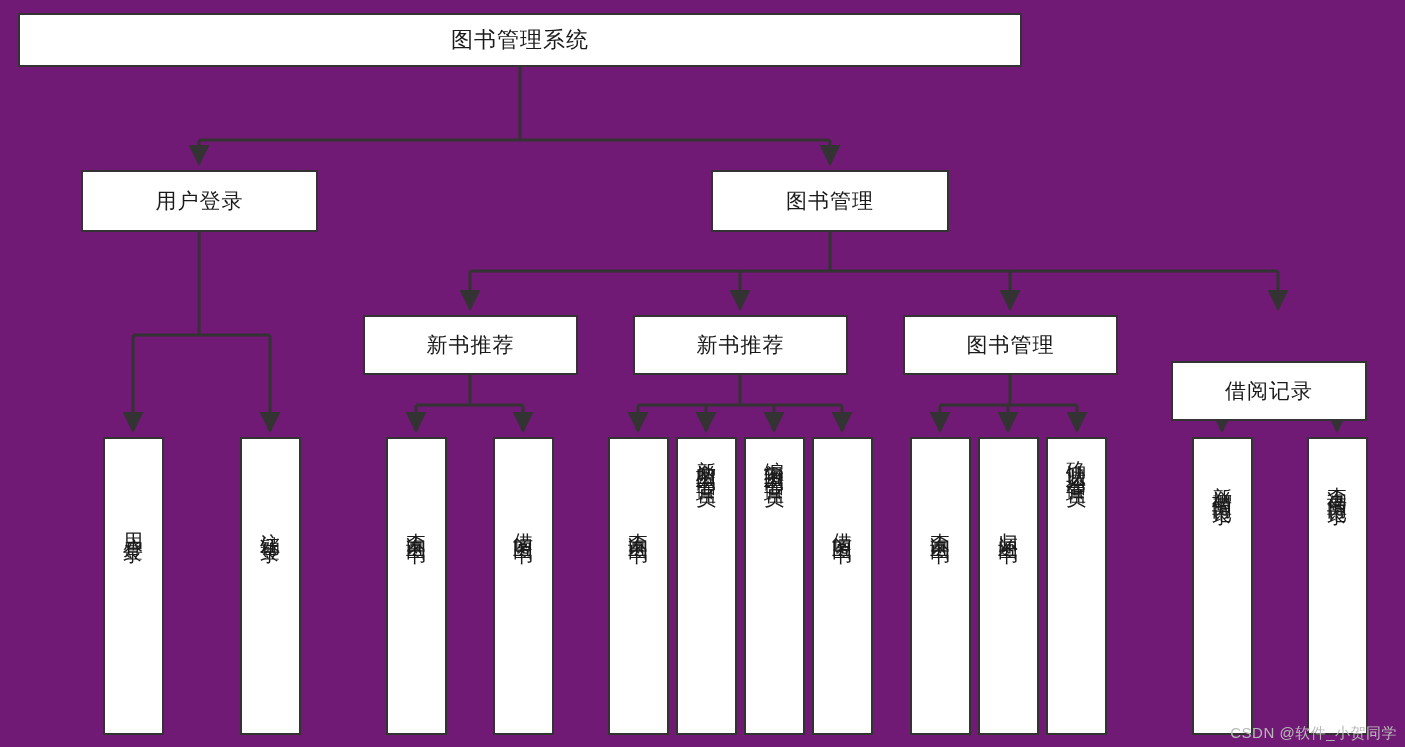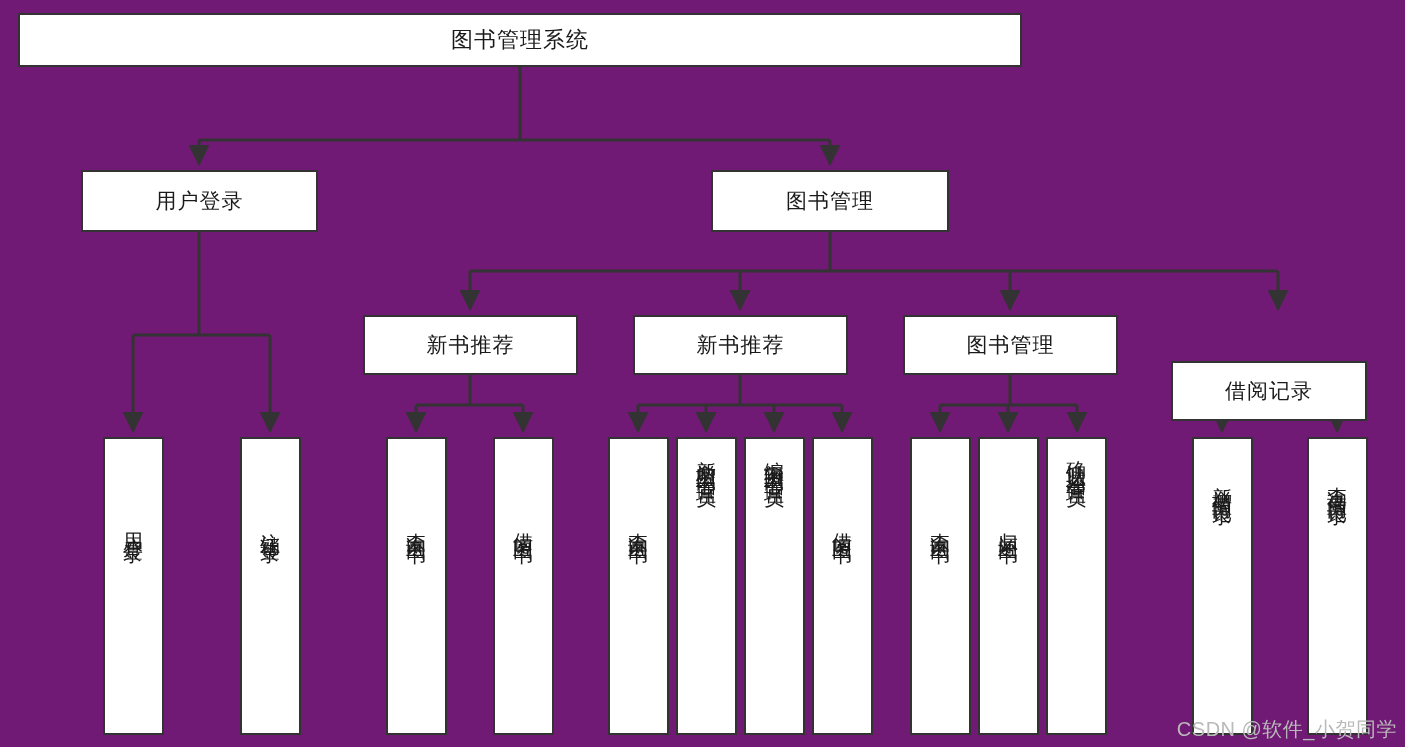--- a/index.html
+++ b/index.html
@@ -59,21 +59,21 @@
     letter-spacing: 4px;
     line-height: 1;
   }
   .node.vert.tall-text {
     align-items: flex-start;
   }
   .watermark {
     position: absolute;
     right: 8px;
     bottom: 4px;
-    font-size: 20px;
+    font-size: 15px;
     color: #b9b9b9;
     white-space: nowrap;
     letter-spacing: 0.5px;
   }
 </style>
 </head>
 <body>
 
 <div id="canvas">
 

